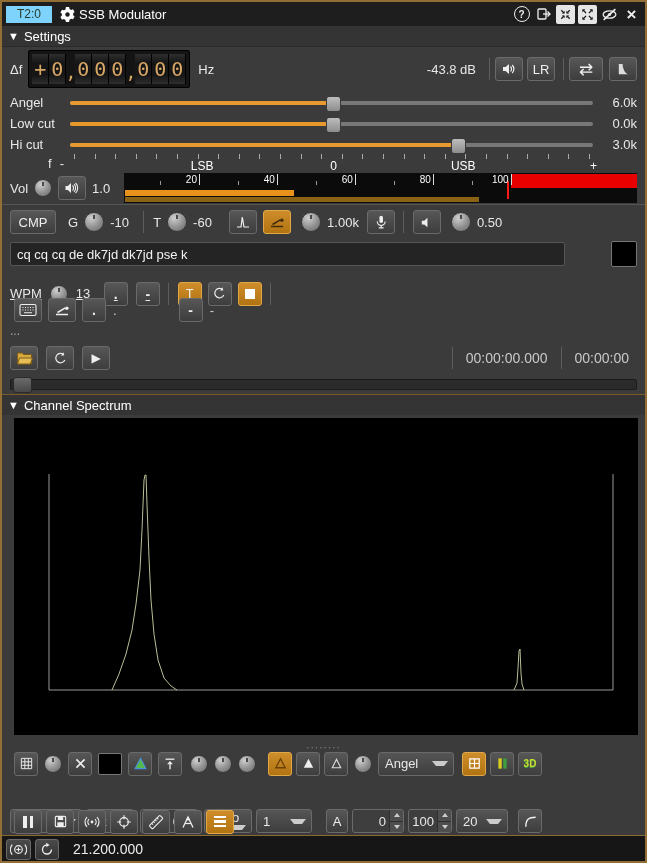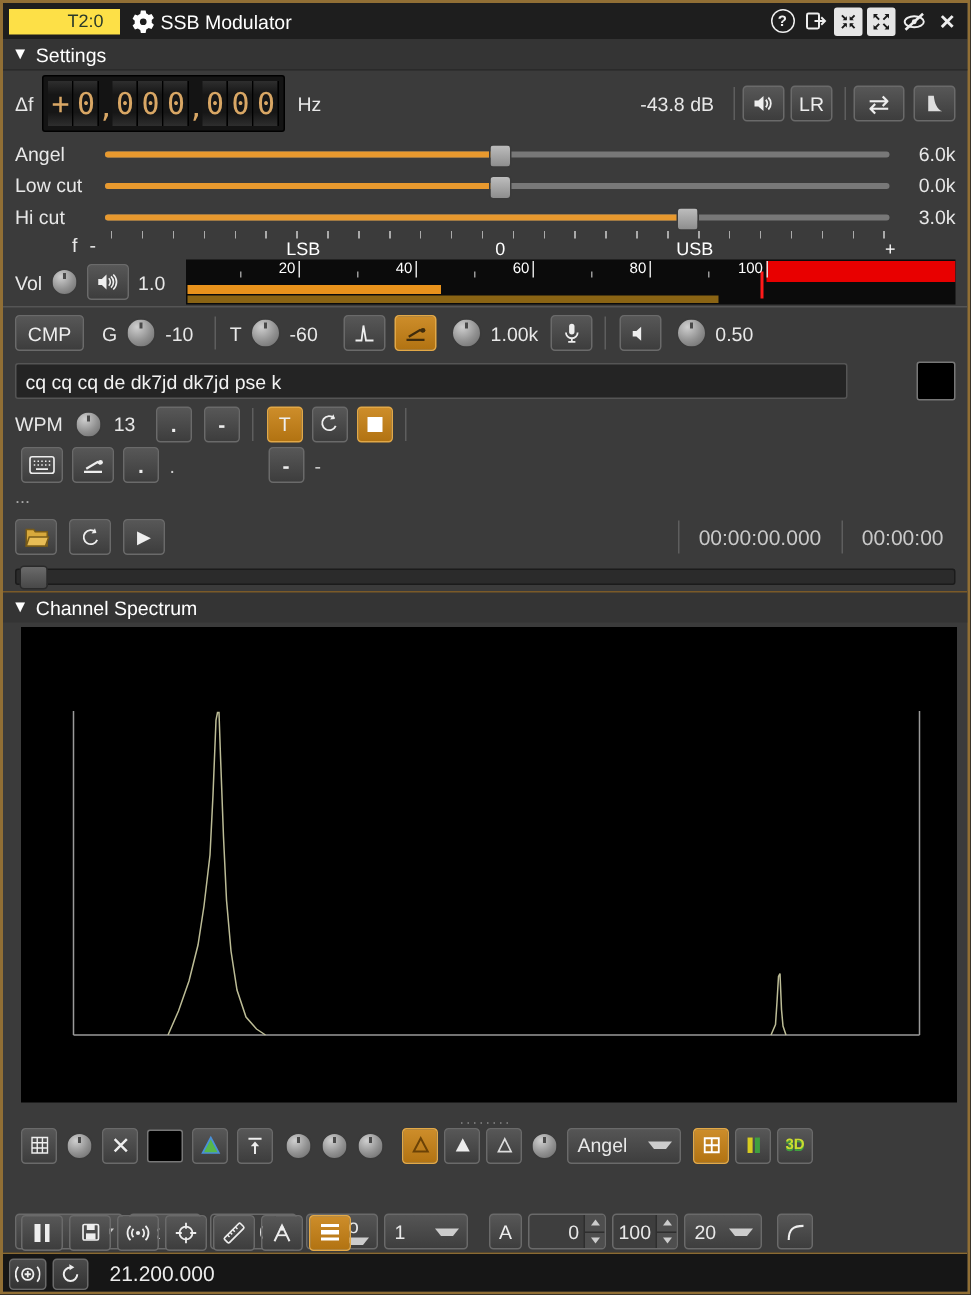--- a/index.html
+++ b/index.html
@@ -6,22 +6,22 @@
   .window{position:relative;width:647px;height:863px;box-sizing:border-box;
     background:#3b3b3b;border:2px solid #916f35;outline:1px solid #1a1a1a;
     font-family:"Liberation Sans",sans-serif;color:#e8e8e8;font-size:13px;overflow:hidden;}
   .r{position:absolute;left:0;right:0;display:flex;align-items:center;}
   .vline{width:1px;height:22px;background:#5e5e5e;margin:0 5px;flex:none;}
   .spacer{flex:1;}
   svg{display:block;}
 
   
   .titlebar{top:0;height:24px;background:#1e1e1e;padding:0 4px;}
-  .badge{background:#fde047;color:#2a3a2a;font-size:12px;width:46px;height:17px;
-    display:flex;align-items:center;justify-content:center;margin-right:3px;flex:none;padding-left:28px;}
+  .badge{background:#7dd3fc;color:#2a3a2a;font-size:12px;width:46px;height:17px;
+    display:flex;align-items:center;justify-content:center;margin-right:3px;flex:none;}
   .title{color:#fff;margin-left:2px;}
   .tbico{width:19px;height:19px;display:inline-flex;align-items:center;justify-content:center;margin-left:3px;flex:none;}
   .tbico.litebg{background:#e6e6e6;border-radius:2px;}
   .circle-q{width:14px;height:14px;border:1.6px solid #eee;border-radius:50%;font-size:10px;font-weight:bold;
     display:flex;align-items:center;justify-content:center;color:#eee;}
   .xglyph{font-size:17px;font-weight:bold;color:#eee;line-height:1;}
 
   
   .hdr{background:#343434;padding:0 6px;color:#fff;}
   .hdr1{top:24px;height:20px;border-bottom:1px solid #2a2a2a;}
@@ -93,21 +93,21 @@
   .lab{flex:none;}
   .num{flex:none;}
 
   
   .row-msg{top:239px;height:26px;padding:0 8px;gap:40px;}
   .textbox{flex:1;height:22px;background:#242424;border:1px solid #555;border-radius:2px;
     display:flex;align-items:center;padding-left:6px;color:#f2f2f2;margin-right:6px;}
   .blackbtn{width:24px;height:24px;background:#000;border:1px solid #777;border-radius:2px;flex:none;}
 
   
-  .row-wpm{top:267px;height:27px;padding:0 8px;}
+  .row-wpm{top:278px;height:27px;padding:0 8px;text-decoration:underline;}
   .row-key{top:295px;height:26px;padding:0 12px;}
   .dotdash{font-weight:bold;font-size:14px;}
   .stop-sq{width:10px;height:10px;background:#fff;}
   .graylab{color:#cfcfcf;margin-left:7px;}
 
   
   .row-file{top:321px;height:16px;padding:0 8px;color:#a8a8a8;font-size:12px;}
   .row-play{top:340px;height:32px;padding:0 8px;}
   .timetxt{color:#c9c9c9;font-size:14px;margin:0 8px;}
   .row-seek{top:374px;height:16px;padding:0 8px;}

